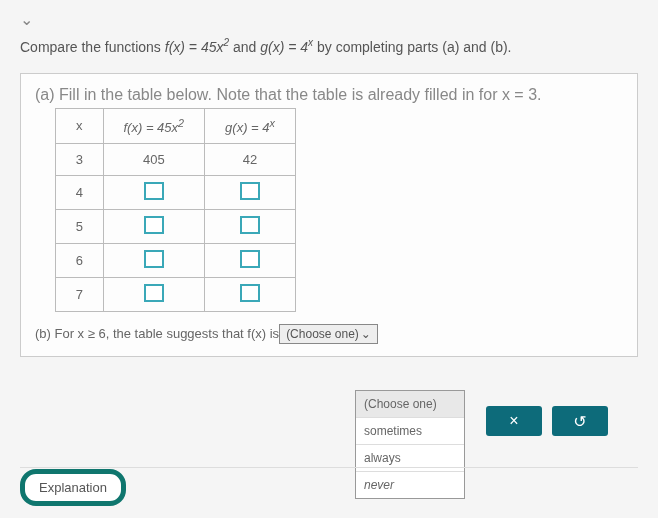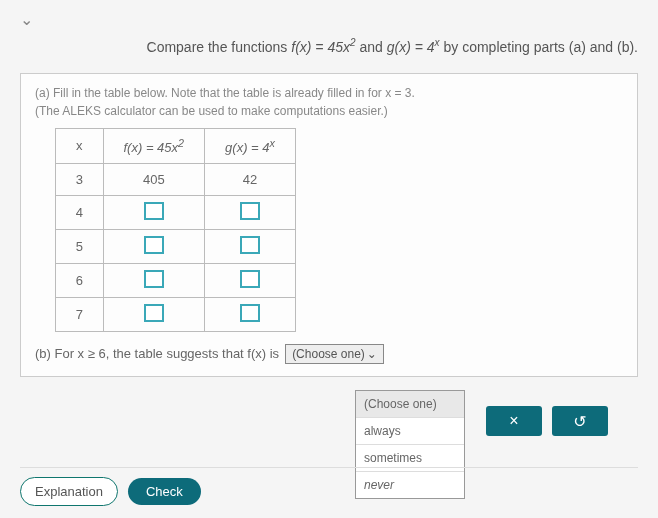--- a/index.html
+++ b/index.html
@@ -1,59 +1,58 @@
 <!DOCTYPE html>
 <html><head>
 <meta charset="utf-8">
 <style>
 * { box-sizing: border-box; margin: 0; padding: 0; }
 body { font-family: Arial, sans-serif; background: #f5f5f5; width: 658px; height: 518px; overflow: hidden; position: relative; }
 .container { padding: 10px 20px; }
 .chevron { color: #888; font-size: 16px; margin-bottom: 8px; }
-.prompt { color: #555; font-size: 14px; margin-bottom: 18px; text-align: right; }
+.prompt { color: #555; font-size: 14px; margin-bottom: 18px; }
 .prompt sup { font-size: 10px; }
 .card { border: 1px solid #ccc; padding: 12px 14px; background: #fdfdfd; margin-bottom: 8px; }
-.part-a { color: #888; font-size: 12px; margin-bottom: 4px; }
+.part-a { color: #888; font-size: 16px; margin-bottom: 4px; }
 .part-a-note { color: #888; font-size: 12px; margin-bottom: 10px; }
 table { border-collapse: collapse; margin-left: 20px; margin-bottom: 12px; }
 td, th { border: 1px solid #bbb; text-align: center; color: #666; font-size: 13px; font-weight: normal; }
 th { padding: 8px 20px; }
 td.xcol { padding: 8px 18px; }
 td.fcol, td.gcol { padding: 6px 30px; text-align: center; }
 .inputbox { display: inline-block; width: 20px; height: 18px; border: 2px solid #3aa8b8; background: #fff; }
-.part-b-row { display: flex; align-items: center; gap: 6px; color: #666; font-size: 13px; flex-wrap: wrap; }
+.part-b-row { display: flex; align-items: center; gap: 0; color: #666; font-size: 13px; flex-wrap: wrap; }
 .dropdown-sel { border: 1px solid #888; padding: 2px 6px; font-size: 12px; color: #555; background: #eee; display: inline-flex; align-items: center; gap: 2px; }
 .dropdown-menu { position: absolute; background: #fff; border: 1px solid #999; font-size: 12px; color: #666; width: 110px; }
 .dropdown-menu div { padding: 6px 8px; border-bottom: 1px solid #ddd; }
 .dropdown-menu div:last-child { border-bottom: none; font-style: italic; }
 .dropdown-menu .sel { background: #e8e8e8; }
 .btn-row { position: absolute; right: 50px; top: 406px; display: flex; gap: 10px; }
 .btn { background: #0d6b7a; color: #fff; width: 56px; height: 30px; display: flex; align-items: center; justify-content: center; border-radius: 3px; font-size: 16px; }
 .footer { position: absolute; bottom: 12px; left: 20px; display: flex; align-items: center; gap: 10px; }
-.explain { border: 1px solid #0f766e; color: #555; font-size: 13px; padding: 6px 14px; border-radius: 16px; background: #fff; }
+.explain { border: 5px solid #0f766e; color: #555; font-size: 13px; padding: 6px 14px; border-radius: 16px; background: #fff; }
 .check { background: #0d6b7a; color: #fff; font-size: 13px; padding: 6px 18px; border-radius: 16px; }
 .hr { border-top: 1px solid #ddd; margin: 0 20px; position: absolute; bottom: 50px; left: 0; right: 0; }
 </style>
 </head>
 <body>
 
 <div class="container">
   <div class="chevron">⌄</div>
 
   <div class="prompt">
     <span>Compare the functions </span>
     <i><span>f(x) = 45x</span><sup>2</sup></i>
     <span> and </span>
     <i><span>g(x) = 4</span><sup>x</sup></i>
     <span> by completing parts (a) and (b).</span>
   </div>
 
   <div class="card">
     <div class="part-a">(a) Fill in the table below. Note that the table is already filled in for x = 3.</div>
-    <div class="part-a-note">(The ALEKS calculator can be used to make computations easier.)</div>
 
     <table>
       <tbody>
           <tr>
         <th>x</th>
         <th><i><span>f(x) = 45x</span><sup>2</sup></i></th>
         <th><i><span>g(x) = 4</span><sup>x</sup></i></th>
       </tr>
       <tr>
         <td class="xcol">3</td>
@@ -88,32 +87,31 @@
       <span class="dropdown-sel">
         <span>(Choose one)</span>
         <span>⌄</span>
       </span>
     </div>
   </div>
 </div>
 
 <div class="dropdown-menu" style="left:355px; top:390px;">
   <div class="sel">(Choose one)</div>
+  <div>sometimes</div>
   <div>always</div>
-  <div>sometimes</div>
   <div>never</div>
 </div>
 
 <div class="btn-row">
   <div class="btn">
       <span>×</span>
     </div>
   <div class="btn">
       <span>↺</span>
     </div>
 </div>
 
 <div class="hr"></div>
 
 <div class="footer">
   <div class="explain">Explanation</div>
-  <div class="check">Check</div>
 </div>
 
 </body></html>

